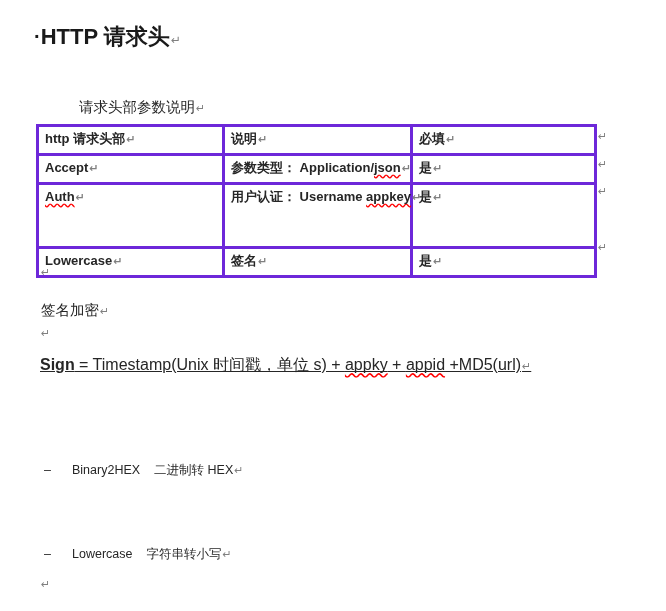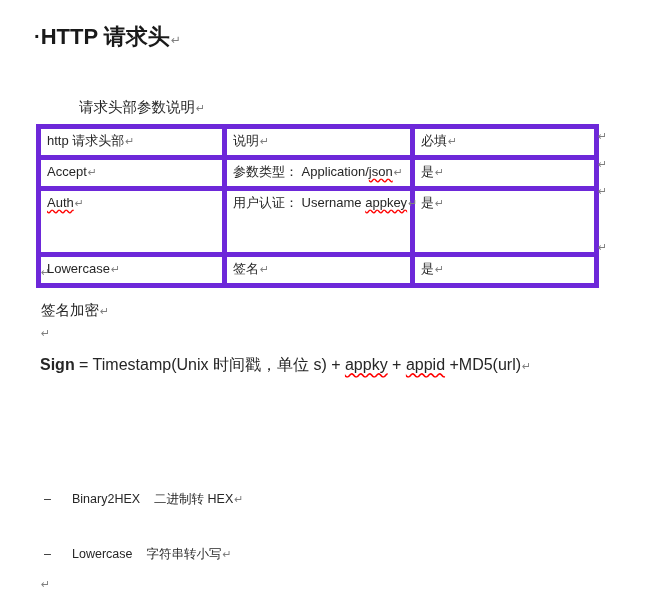--- a/index.html
+++ b/index.html
@@ -67,28 +67,29 @@
     left: 36px;
     top: 124px;
     width: 558px;
   }
   table.hdr-table {
     border-collapse: collapse;
     width: 558px;
     table-layout: fixed;
   }
   table.hdr-table td {
-    border: 5px solid #6d28d9;
+    border: 3px solid #6d28d9;
     padding: 3px 5px 3px 6px;
     font-size: 13px;
     color: #262626;
     vertical-align: top;
     line-height: 1.45;
     white-space: nowrap;
     overflow: visible;
+    font-weight: bold;
   }
   .col-a { width: 186px; }
   .col-b { width: 188px; }
   .col-c { width: 184px; }
   tr.r-head td, tr.r-accept td, tr.r-sig td { height: 20px; }
   tr.r-auth td { height: 55px; }
 
   
   .row-marks {
     position: absolute;
@@ -119,34 +120,35 @@
   #ep-last        { top: 578px; }
 
   
   .formula {
     position: absolute;
     left: 40px;
     font-size: 16px;
     color: #262626;
     white-space: nowrap;
     line-height: 1.2;
+    text-decoration: underline;
   }
   #f-sign  { top: 355px; }
   #f-sigtr { top: 417px; }
   .formula b { font-weight: bold; }
 
   
   .bullet-row {
     position: absolute;
     left: 44px;
     font-size: 12.5px;
     color: #262626;
     white-space: nowrap;
   }
-  #b1 { top: 462px; margin-top: 29px; }
+  #b1 { top: 462px; }
   #b2 { top: 504px; }
   #b3 { top: 546px; }
   .dash {
     display: inline-block;
     width: 28px;
     color: #262626;
   }
   .bul-term { display: inline-block; }
   .bul-gap  { display: inline-block; width: 14px; }
 

